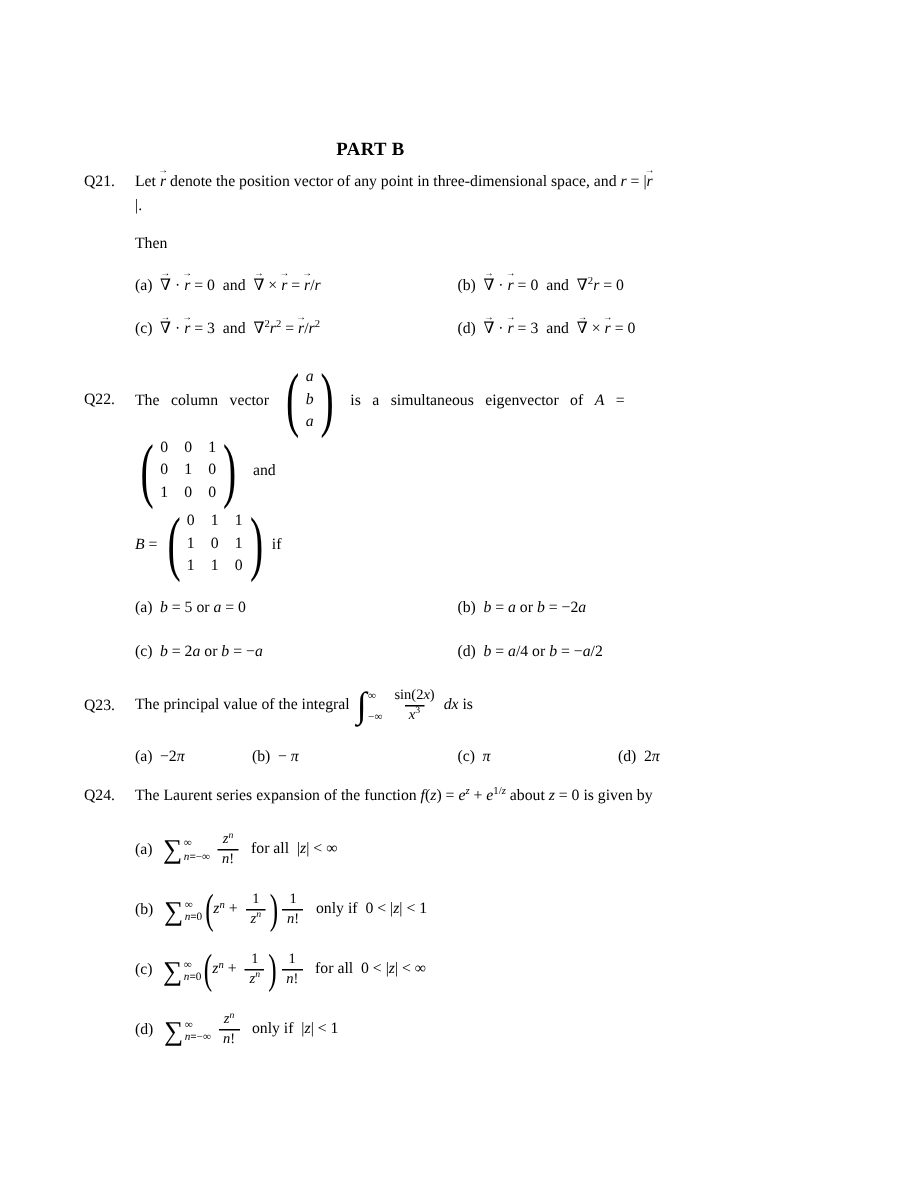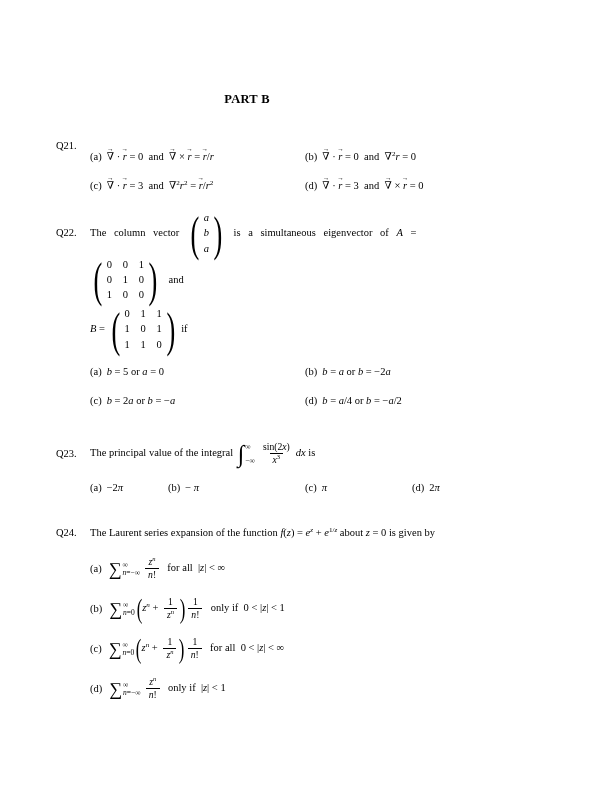--- a/index.html
+++ b/index.html
@@ -10,32 +10,32 @@
     box-sizing:border-box;padding:90px 70px 0 56px;
     position:relative;overflow:hidden;
   }
   .part-title{text-align:center;font-weight:700;font-size:12.5px;letter-spacing:.3px;}
   .q{display:flex;align-items:flex-start;}
   .qnum{flex:0 0 34px;}
   .qbody{flex:1;min-width:0;}
   .fm{white-space:pre-wrap;line-height:1.55;}
   .wide{word-spacing:5px;}
   .line{line-height:1.55;}
-  .q21{margin-top:29px;justify-content:flex-end;}
+  .q21{margin-top:5px;justify-content:flex-end;}
   .q21 .line{margin-top:9px;}
   .optgrid2{display:grid;grid-template-columns:215px 1fr;row-gap:13px;margin-top:11px;}
   .optgrid4{display:grid;grid-template-columns:78px 137px 107px 1fr;margin-top:14px;}
   .opt{display:flex;align-items:baseline;white-space:pre-wrap;}
   .optlabel{margin-right:5px;flex:none;}
   .q22{margin-top:16px;}
   .q22 .qnum{padding-top:15px;}
   .q22 .line2{margin-top:3px;}
-  .q23{margin-top:32px;justify-content:flex-end;}
+  .q23{margin-top:15px;justify-content:flex-end;}
   .q23 .qnum{padding-top:5px;}
-  .q24{margin-top:28px;}
+  .q24{margin-top:9px;}
   .q24opt{display:flex;align-items:center;margin-top:15px;}
   
   .mi{font-style:italic;}
   .mr{font-style:normal;}
   .vec{position:relative;display:inline-block;}
   .vec::before{content:"\2192";position:absolute;top:-3px;left:50%;transform:translateX(-50%);
     font-size:6.5px;font-style:normal;line-height:1;}
   .msup{font-size:.68em;vertical-align:.55em;line-height:0;}
   .frac{display:inline-flex;flex-direction:column;align-items:center;vertical-align:middle;
     margin:0 3px;font-size:.92em;line-height:1.25;text-align:center;}
@@ -60,20 +60,22 @@
 </head>
 <body>
 
 <div class="page">
 
   <div class="part-title">PART B</div>
 
   <div class="q q21">
     <span class="qnum">Q21.</span>
     <div class="qbody">
+      <div class="fm"><span class="mr">Let </span><span class="vec"><span class="mi">r</span></span><span class="mr"> denote the position vector of any point in three-dimensional space, and </span><span class="mi">r</span><span class="mr"> = |</span><span class="vec"><span class="mi">r</span></span><span class="mr">|.</span></div>
+      <div class="line">Then</div>
       <div class="optgrid2">
         <span class="opt"><span class="optlabel">(a)</span><span class="fm"><span class="vec"><span class="mi">∇</span></span><span class="mr"> · </span><span class="vec"><span class="mi">r</span></span><span class="mr"> = 0  and  </span><span class="vec"><span class="mi">∇</span></span><span class="mr"> × </span><span class="vec"><span class="mi">r</span></span><span class="mr"> = </span><span class="vec"><span class="mi">r</span></span><span class="mr">/</span><span class="mi">r</span></span></span>
         <span class="opt"><span class="optlabel">(b)</span><span class="fm"><span class="vec"><span class="mi">∇</span></span><span class="mr"> · </span><span class="vec"><span class="mi">r</span></span><span class="mr"> = 0  and  </span><span class="mr">∇</span><span class="msup"><span class="mr">2</span></span><span class="mi">r</span><span class="mr"> = 0</span></span></span>
         <span class="opt"><span class="optlabel">(c)</span><span class="fm"><span class="vec"><span class="mi">∇</span></span><span class="mr"> · </span><span class="vec"><span class="mi">r</span></span><span class="mr"> = 3  and  </span><span class="mr">∇</span><span class="msup"><span class="mr">2</span></span><span class="mi">r</span><span class="msup"><span class="mr">2</span></span><span class="mr"> = </span><span class="vec"><span class="mi">r</span></span><span class="mr">/</span><span class="mi">r</span><span class="msup"><span class="mr">2</span></span></span></span>
         <span class="opt"><span class="optlabel">(d)</span><span class="fm"><span class="vec"><span class="mi">∇</span></span><span class="mr"> · </span><span class="vec"><span class="mi">r</span></span><span class="mr"> = 3  and  </span><span class="vec"><span class="mi">∇</span></span><span class="mr"> × </span><span class="vec"><span class="mi">r</span></span><span class="mr"> = 0</span></span></span>
       </div>
     </div>
   </div>
 
   <div class="q q22">

